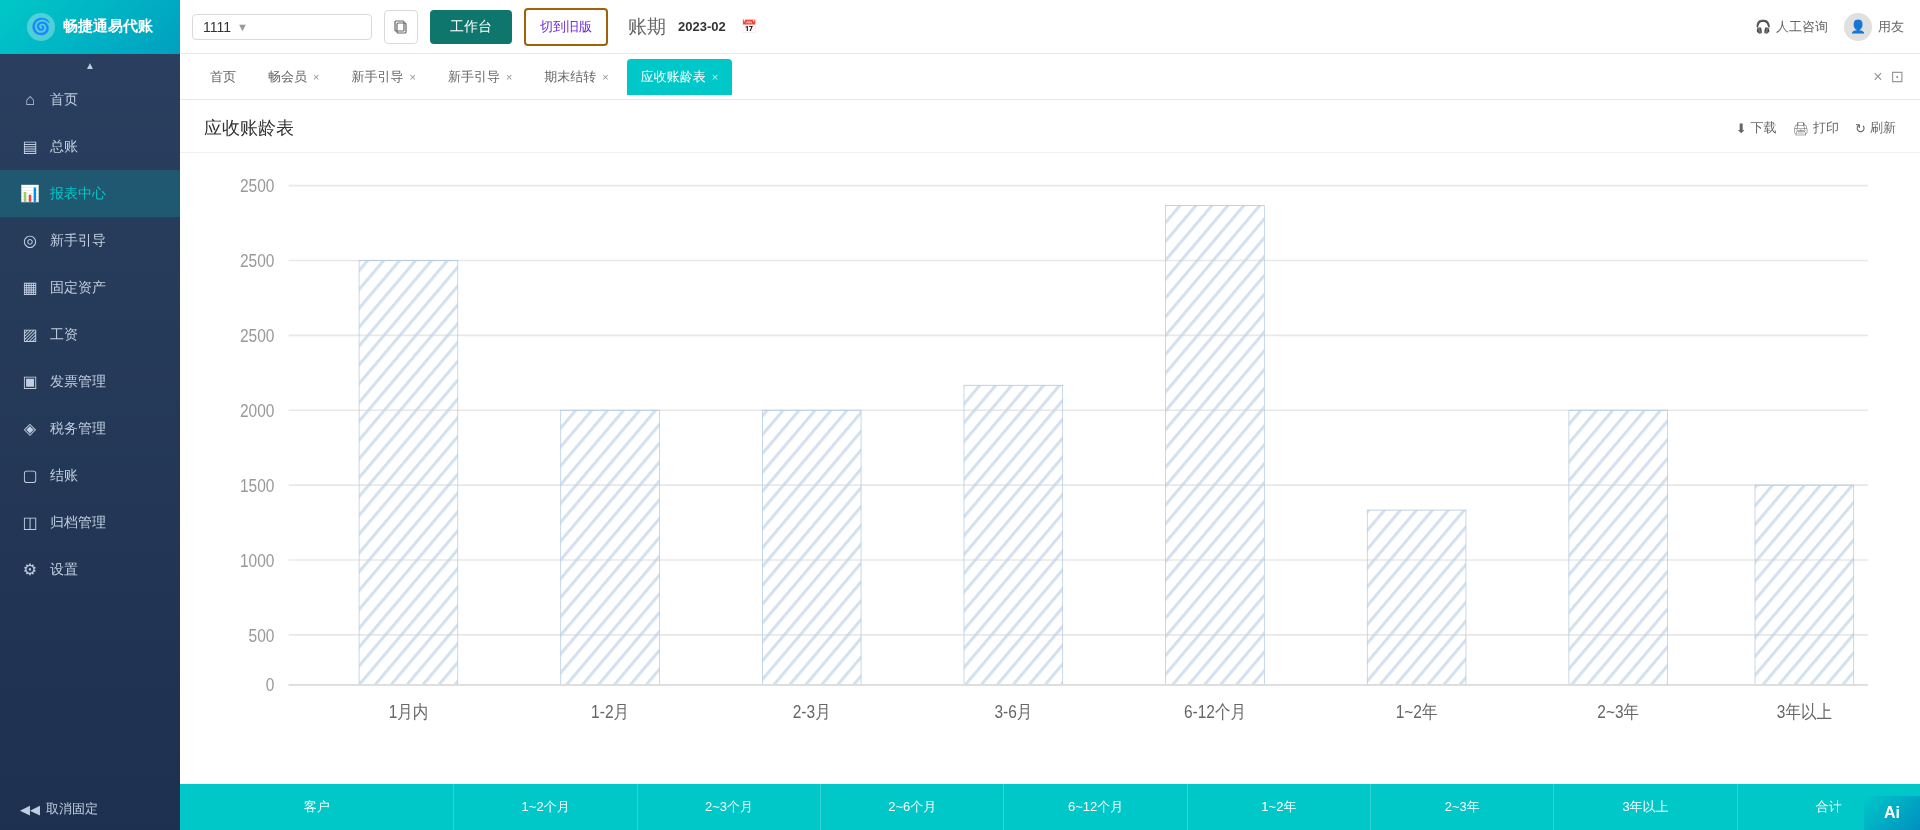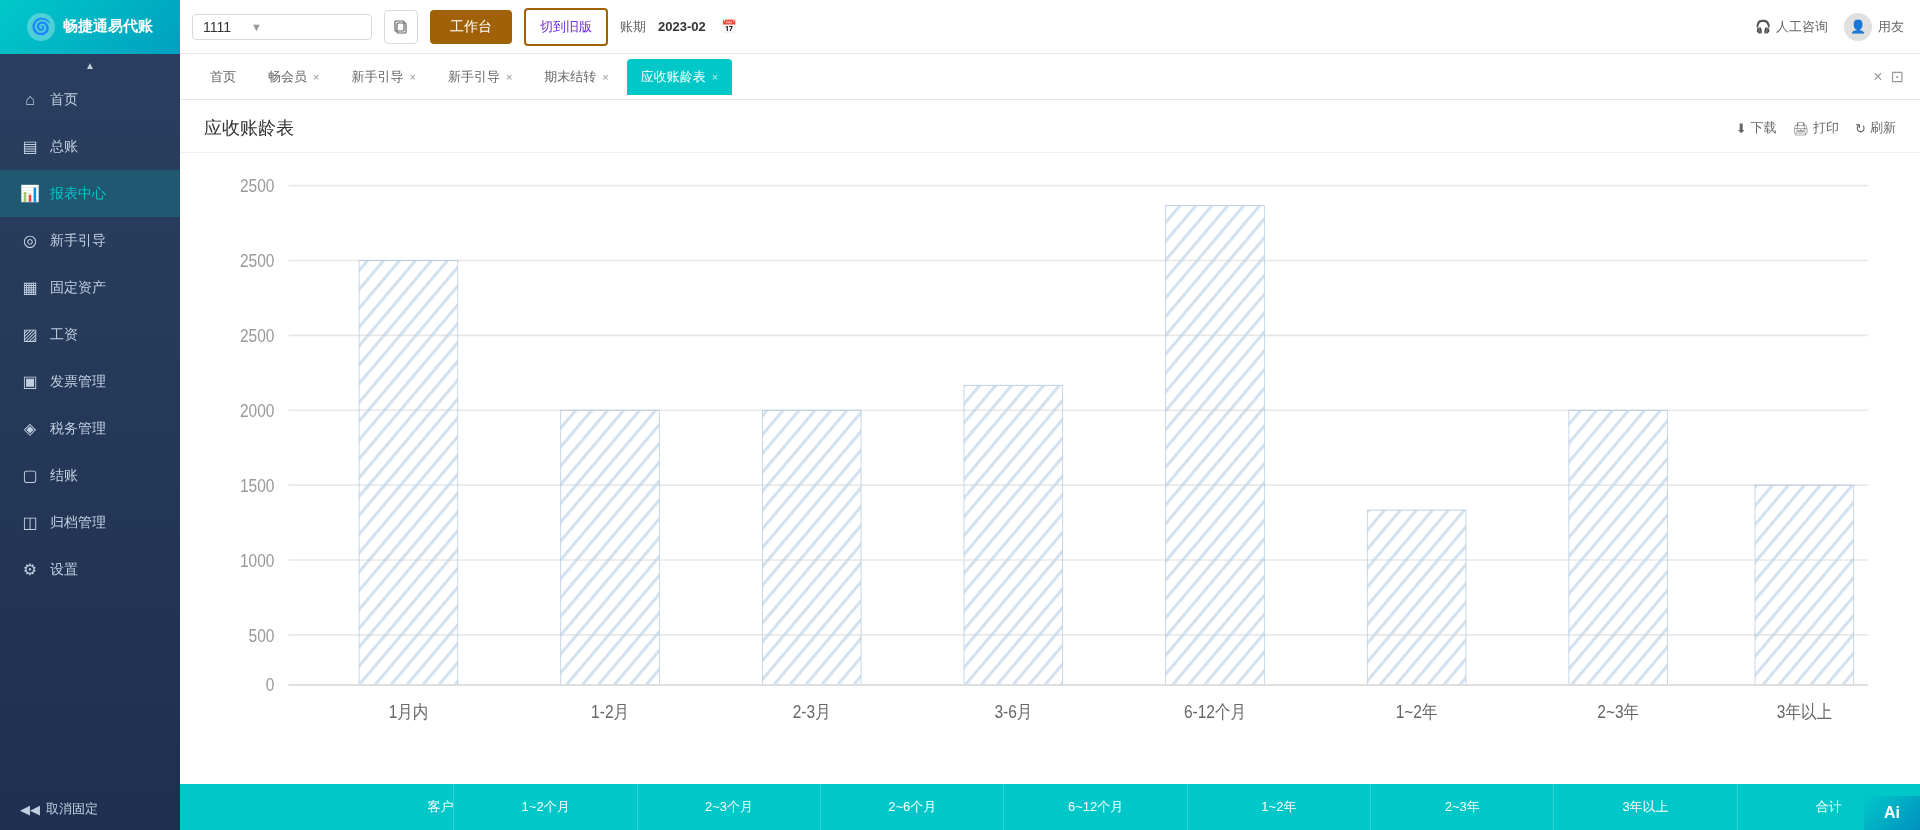--- a/index.html
+++ b/index.html
@@ -32,44 +32,44 @@
       margin-left: -16px;
     }
     .logo-icon {
       width: 28px; height: 28px; margin-right: 8px;
       background: rgba(255,255,255,0.3);
       border-radius: 50%;
       display: flex; align-items: center; justify-content: center;
       font-size: 16px;
     }
     .company-selector {
-      display: flex; align-items: center; gap: 20px;
+      display: flex; align-items: center; gap: 6px;
       border: 1px solid #d9d9d9;
       border-radius: 4px;
       padding: 4px 10px;
       background: #fff;
       cursor: pointer;
       min-width: 180px;
     }
     .company-name { font-size: 14px; color: #333; }
     .chevron-down { color: #999; font-size: 11px; }
     .copy-btn {
       width: 34px; height: 34px; border: 1px solid #d9d9d9; border-radius: 4px;
       background: #fff; display: flex; align-items: center; justify-content: center;
       cursor: pointer; color: #666;
     }
     .workbench-btn {
-      background: #a16207; color: #fff; border: none; border-radius: 4px;
+      background: #0f766e; color: #fff; border: none; border-radius: 4px;
       padding: 8px 20px; font-size: 14px; cursor: pointer;
     }
     .switch-btn {
       border: 2px solid #a16207; color: #6d28d9; background: #fff;
       border-radius: 4px; padding: 8px 14px; font-size: 13px; cursor: pointer;
     }
-    .period-label { color: #666; font-size: 13px; margin-left: 0; }
+    .period-label { color: #666; font-size: 19px; margin-left: 8px; }
     .period-value { color: #333; font-size: 13px; font-weight: bold; }
     .calendar-icon { color: #00c8c8; margin-left: 4px; }
     .header-right {
       margin-left: auto; display: flex; align-items: center; gap: 16px;
     }
     .support-btn { color: #666; display: flex; align-items: center; gap: 4px; cursor: pointer; }
     .user-btn { color: #666; display: flex; align-items: center; gap: 6px; cursor: pointer; }
     .avatar { width: 28px; height: 28px; border-radius: 50%; background: #e0e0e0; display: flex; align-items: center; justify-content: center; }
 
     
@@ -184,21 +184,21 @@
     }
     .th-cell {
       flex: 1;
       display: flex; align-items: center; justify-content: center;
       color: #fff;
       font-size: 13px;
       border-right: 1px solid rgba(255,255,255,0.2);
       font-weight: 500;
     }
     .th-cell:last-child { border-right: none; }
-    .th-cell.wide { flex: 1.5; justify-content: flex-end; }
+    .th-cell.wide { flex: 1.5; }
 
     
     .ai-badge {
       position: fixed;
       bottom: 0; right: 0;
       background: linear-gradient(135deg, #00c8c8, #0090c0);
       color: white;
       padding: 8px 20px;
       font-size: 16px;
       font-weight: bold;

